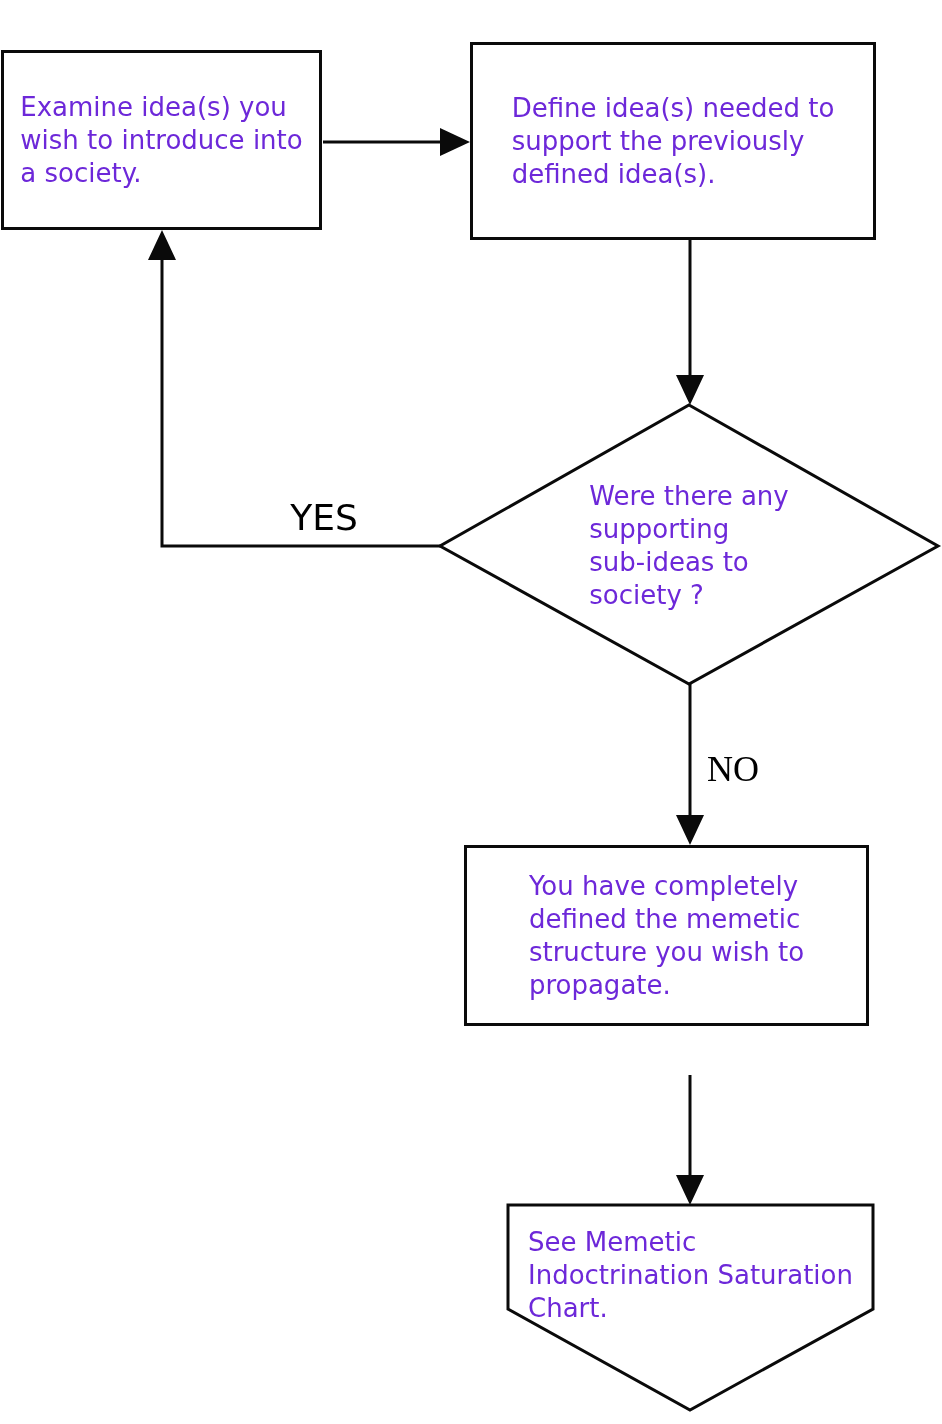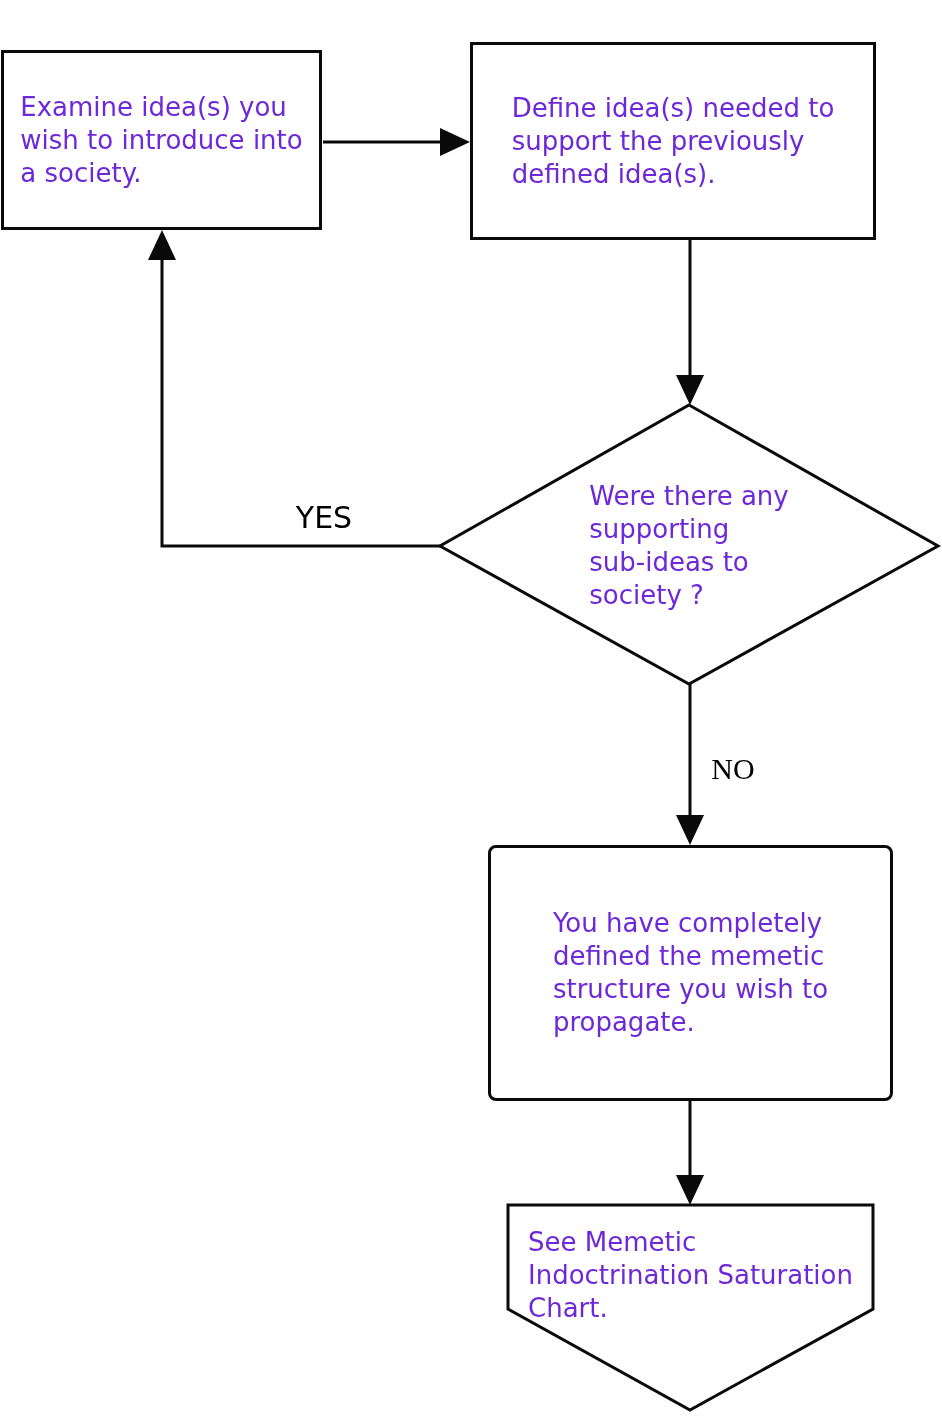--- a/index.html
+++ b/index.html
@@ -55,21 +55,21 @@
   }
   .overlay-text {
     position: absolute;
     display: flex;
     align-items: center;
     justify-content: center;
     pointer-events: none;
   }
   .edge-label {
     position: absolute;
-    font-size: 30px;
+    font-size: 36px;
     line-height: 30px;
     color: #000000;
     text-align: center;
     transform: translate(-50%, -50%);
   }
 </style>
 </head>
 <body>
 
 <div class="canvas">
@@ -108,21 +108,21 @@
 defined idea(s).</div>
   </div>
 
   <div class="overlay-text" style="left:440px; top:415px; width:498px; height:262px;">
     <div class="node-text">Were there any
 supporting
 sub-ideas to
 society ?</div>
   </div>
 
-  <div class="node-rect" style="left:488px; top:845px; width:405px; height:256px;border-radius:8px;">
+  <div class="node-rect" style="left:464px; top:845px; width:405px; height:181px;">
     <div class="node-text">You have completely
 defined the memetic
 structure you wish to
 propagate.</div>
   </div>
 
   <div class="overlay-text" style="left:508px; top:1215px; width:365px; height:120px;">
     <div class="node-text">See Memetic
 Indoctrination Saturation
 Chart.</div>

